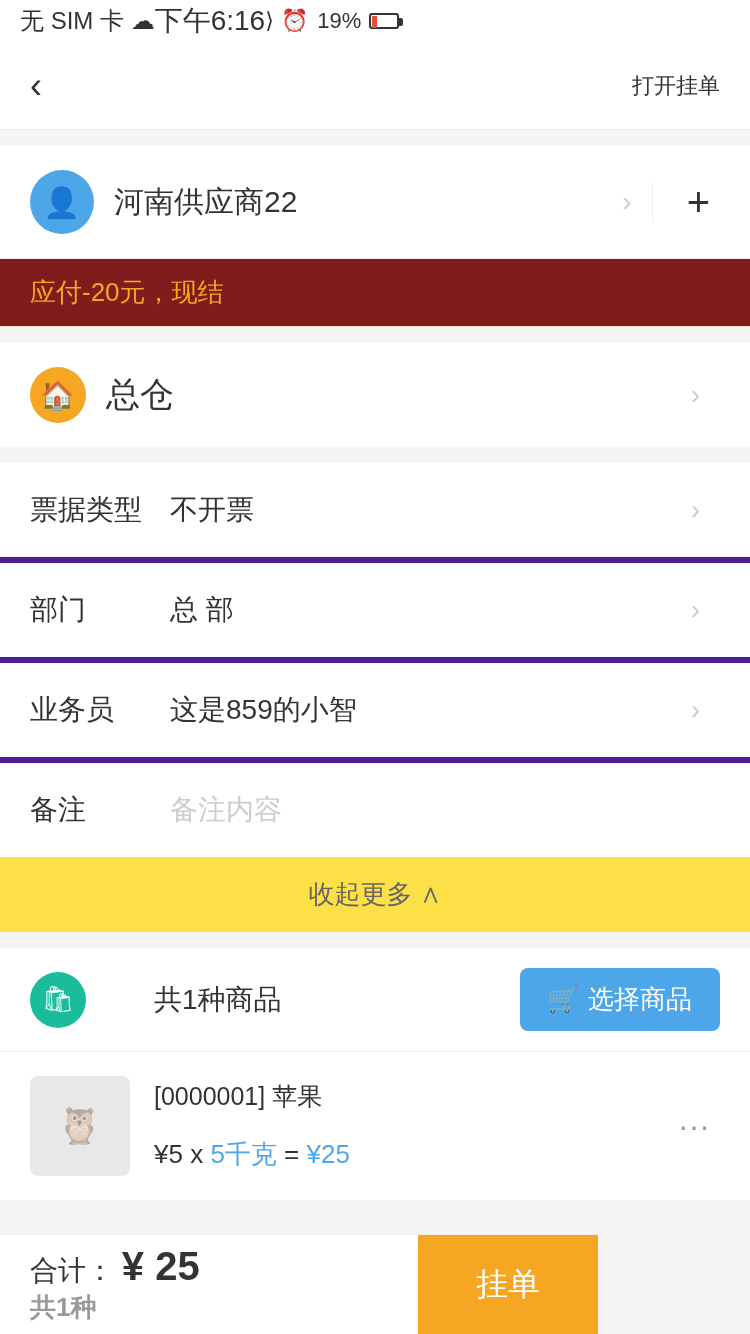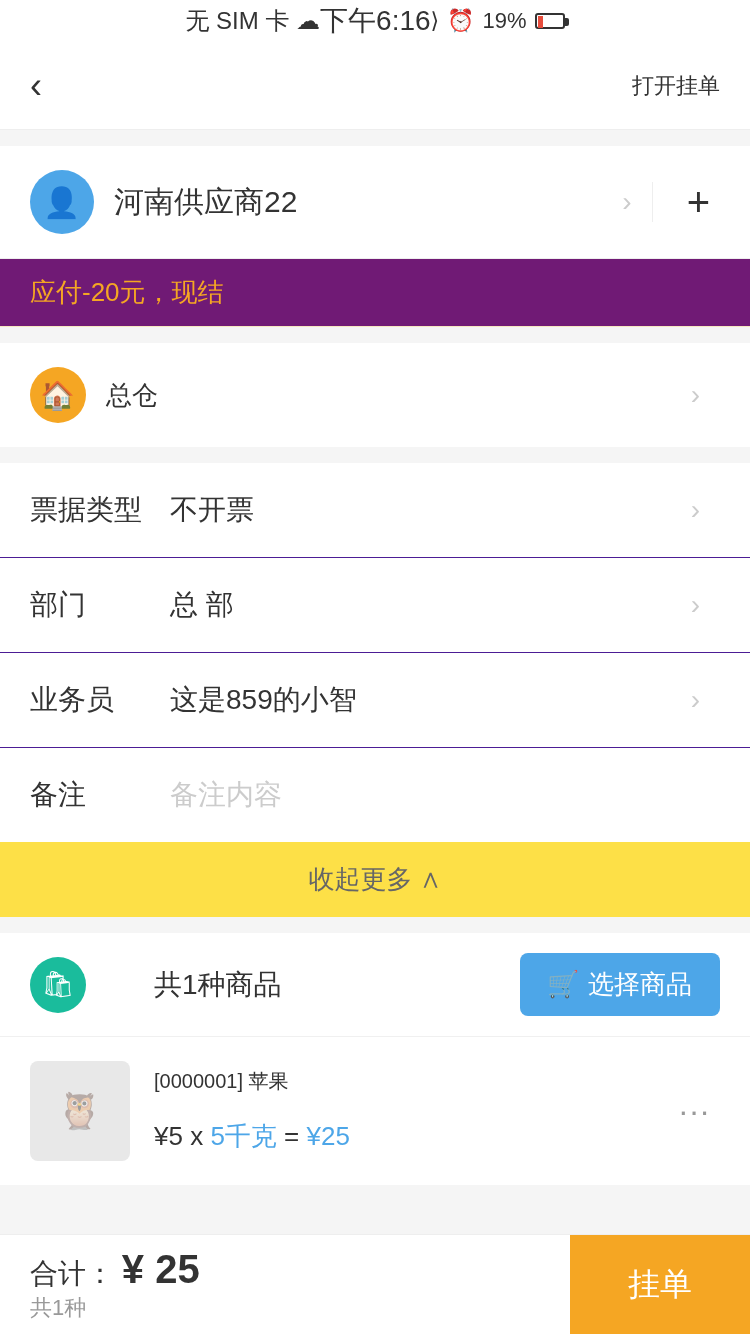--- a/index.html
+++ b/index.html
@@ -12,22 +12,22 @@
       font-size: 28px;
       color: #333;
     }
 
     
     .status-bar {
       height: 42px;
       background: #fff;
       display: flex;
       align-items: center;
-      justify-content: center;
-      padding: 0 8px;
+      justify-content: flex-start;
+      padding: 0 20px;
       font-size: 24px;
       color: #333;
     }
     .status-left { display: flex; align-items: center; gap: 8px; }
     .status-center { font-size: 28px; font-weight: 500; }
     .status-right { display: flex; align-items: center; gap: 8px; font-size: 22px; }
 
     
     .nav-bar {
       height: 88px;
@@ -96,21 +96,21 @@
     }
     .plus-btn {
       font-size: 40px;
       color: #333;
       cursor: pointer;
       padding: 0 10px;
     }
 
     
     .notice-bar {
-      background: #701a75;
+      background: #7f1d1d;
       padding: 16px 30px;
       font-size: 26px;
       color: #f5a623;
       border-bottom: 1px solid #f5e6c0;
     }
 
     
     .warehouse-section {
       background: #fff;
       margin-top: 16px;
@@ -128,34 +128,34 @@
       display: flex;
       align-items: center;
       justify-content: center;
       color: #fff;
       font-size: 28px;
       margin-right: 20px;
       flex-shrink: 0;
     }
     .warehouse-name {
       flex: 1;
-      font-size: 26px;
+      font-size: 34px;
       color: #333;
     }
 
     
     .form-section {
       background: #fff;
       margin-top: 16px;
     }
     .form-row {
       display: flex;
       align-items: center;
       padding: 28px 30px;
-      border-bottom: 1px solid #4c1d95;
+      border-bottom: 6px solid #4c1d95;
       min-height: 88px;
     }
     .form-row:last-child {
       border-bottom: none;
     }
     .form-label {
       font-size: 28px;
       color: #333;
       width: 120px;
       flex-shrink: 0;
@@ -250,21 +250,21 @@
       justify-content: center;
       margin-right: 24px;
       flex-shrink: 0;
       color: #999;
       font-size: 40px;
     }
     .product-info {
       flex: 1;
     }
     .product-name {
-      font-size: 20px;
+      font-size: 25px;
       color: #333;
       margin-bottom: 24px;
     }
     .product-price-row {
       font-size: 26px;
       color: #333;
     }
     .price-highlight {
       color: #4da6e8;
     }
@@ -273,43 +273,44 @@
       color: #999;
       padding: 10px;
       cursor: pointer;
     }
 
     
     .bottom-bar {
       position: fixed;
       bottom: 0;
       left: 0;
-      width: 750px;
+      width: 598px;
       height: 100px;
       display: flex;
       align-items: center;
       background: #fff;
       border-top: 1px solid #eee;
     }
     .bottom-total {
       flex: 1;
       padding: 0 30px;
     }
     .total-label {
       font-size: 28px;
       color: #333;
     }
     .total-amount {
       font-size: 40px;
       font-weight: bold;
       color: #333;
     }
     .total-count {
-      font-size: 22px;
+      font-size: 26px;
       color: #999;
+      font-weight: bold;
     }
     .hang-btn {
       width: 180px;
       height: 100px;
       background: #f5a623;
       color: #fff;
       font-size: 32px;
       display: flex;
       align-items: center;
       justify-content: center;

